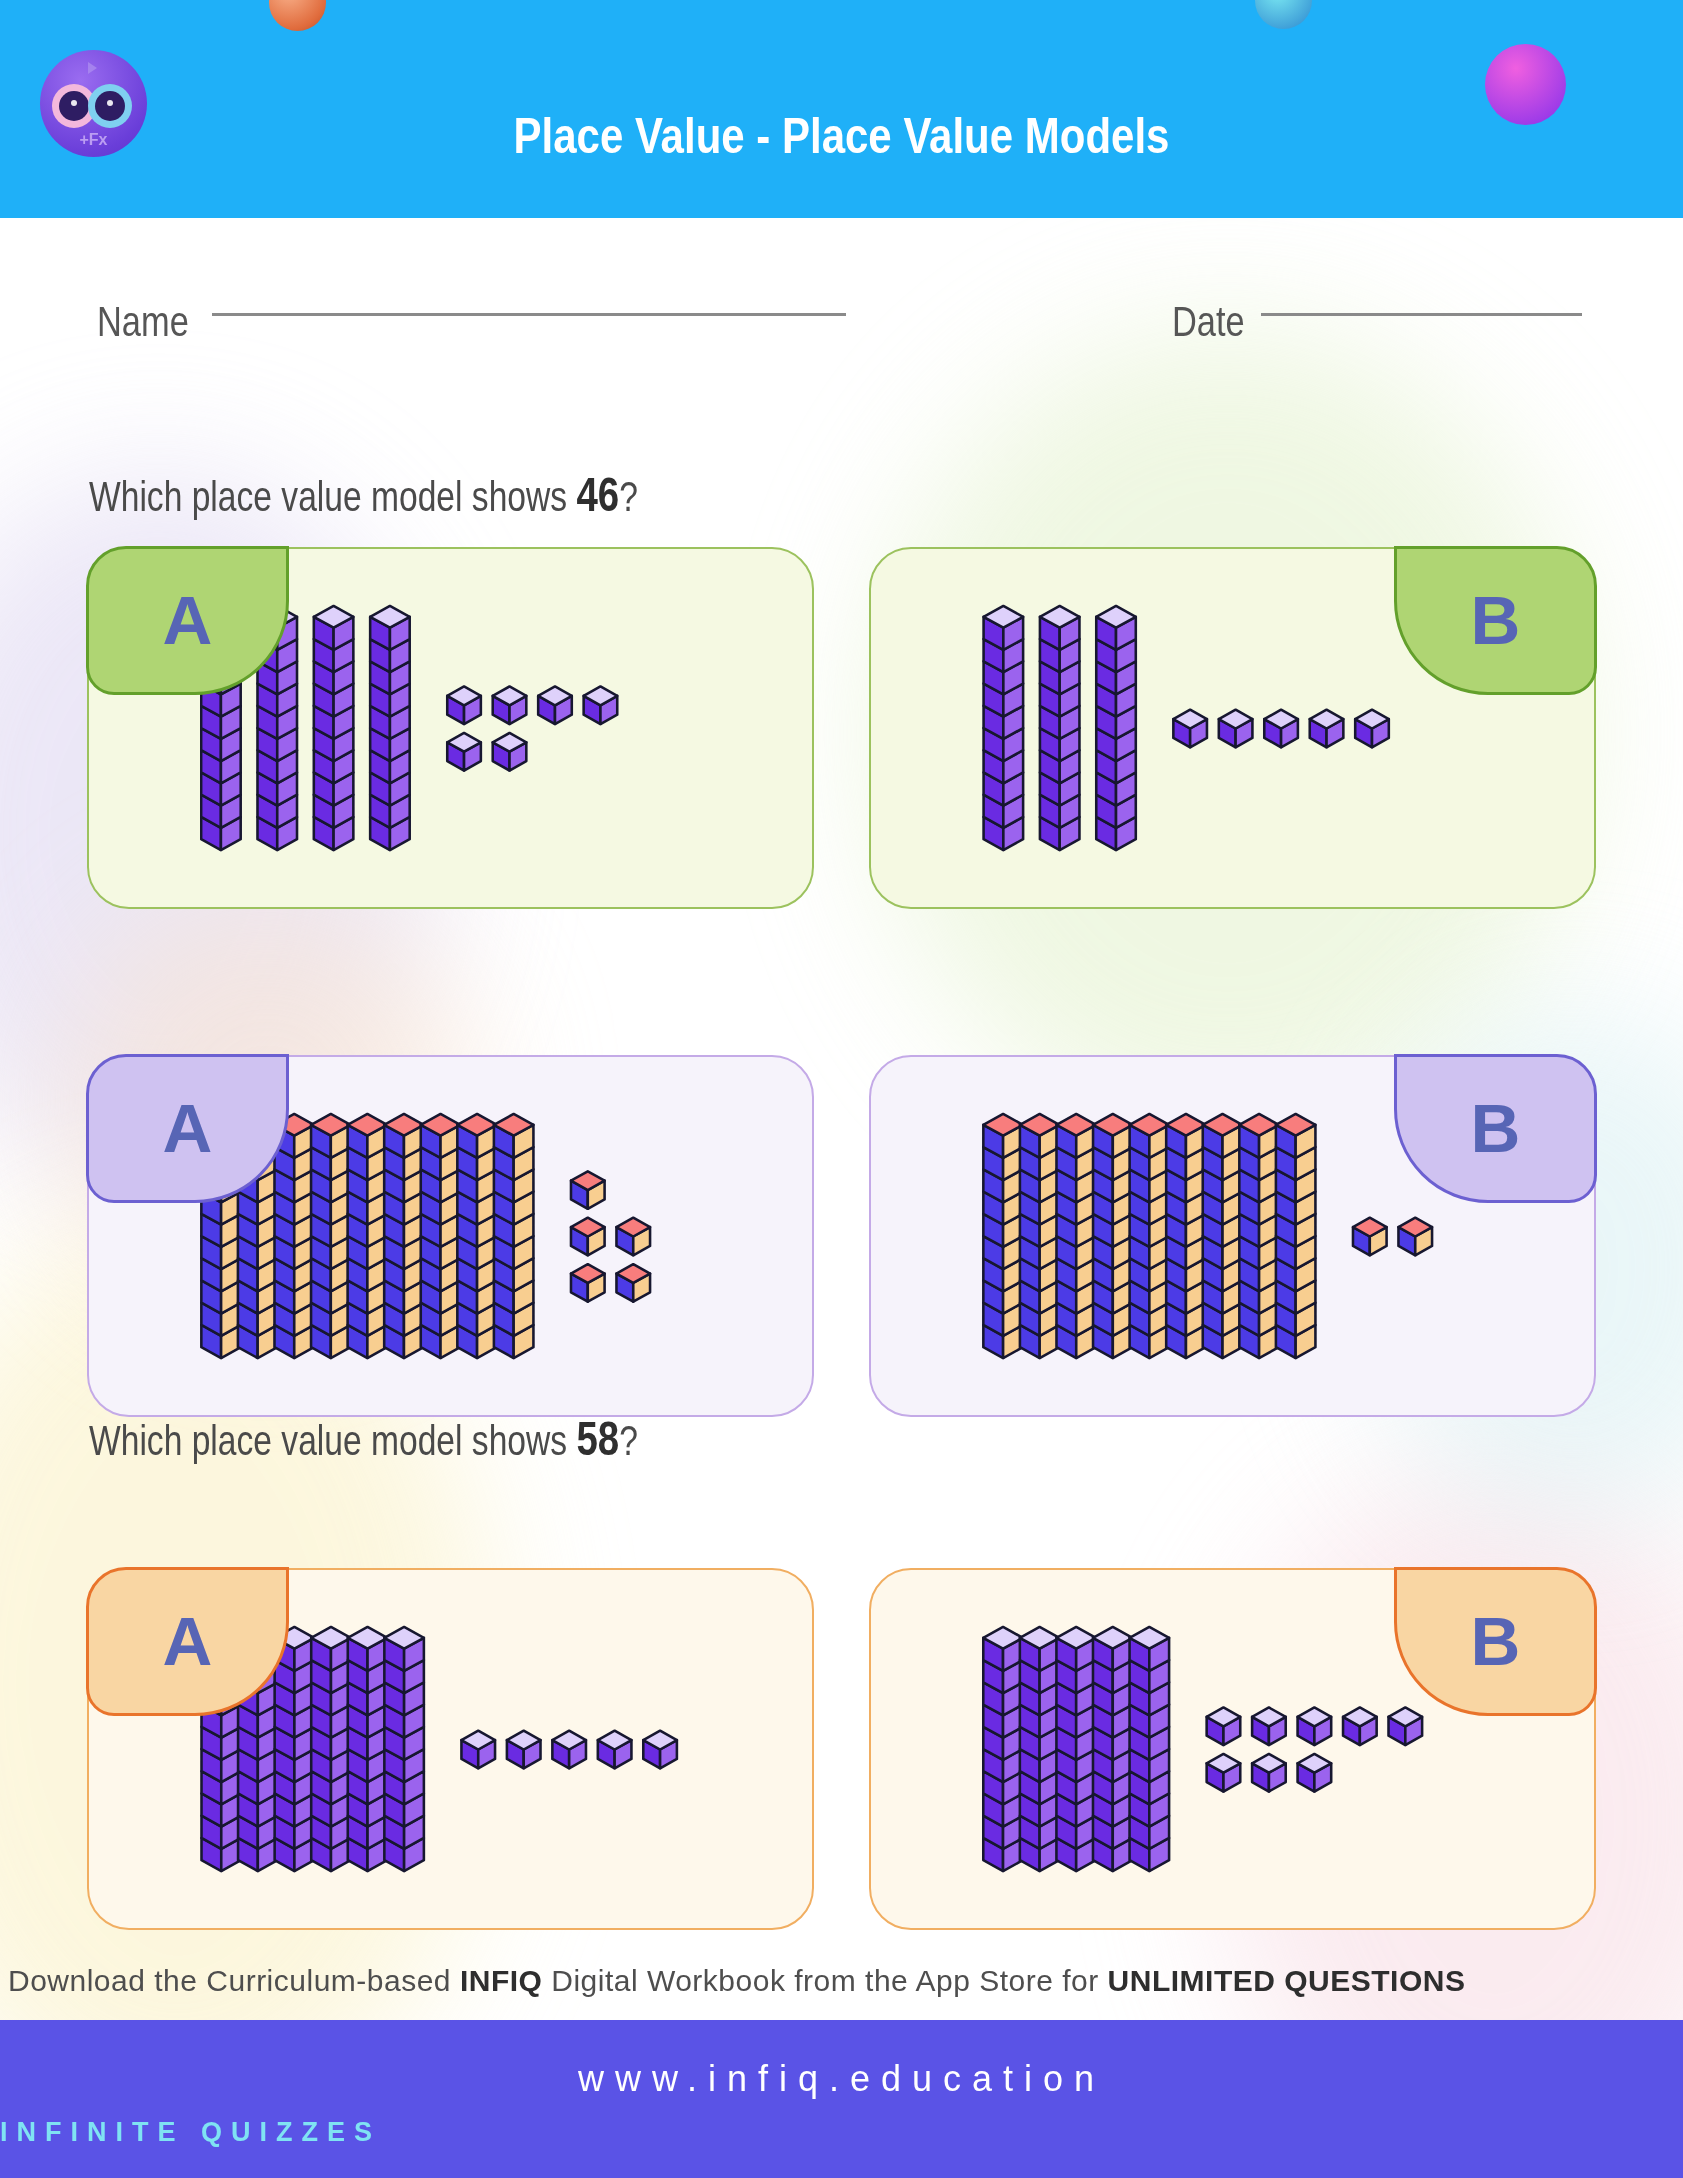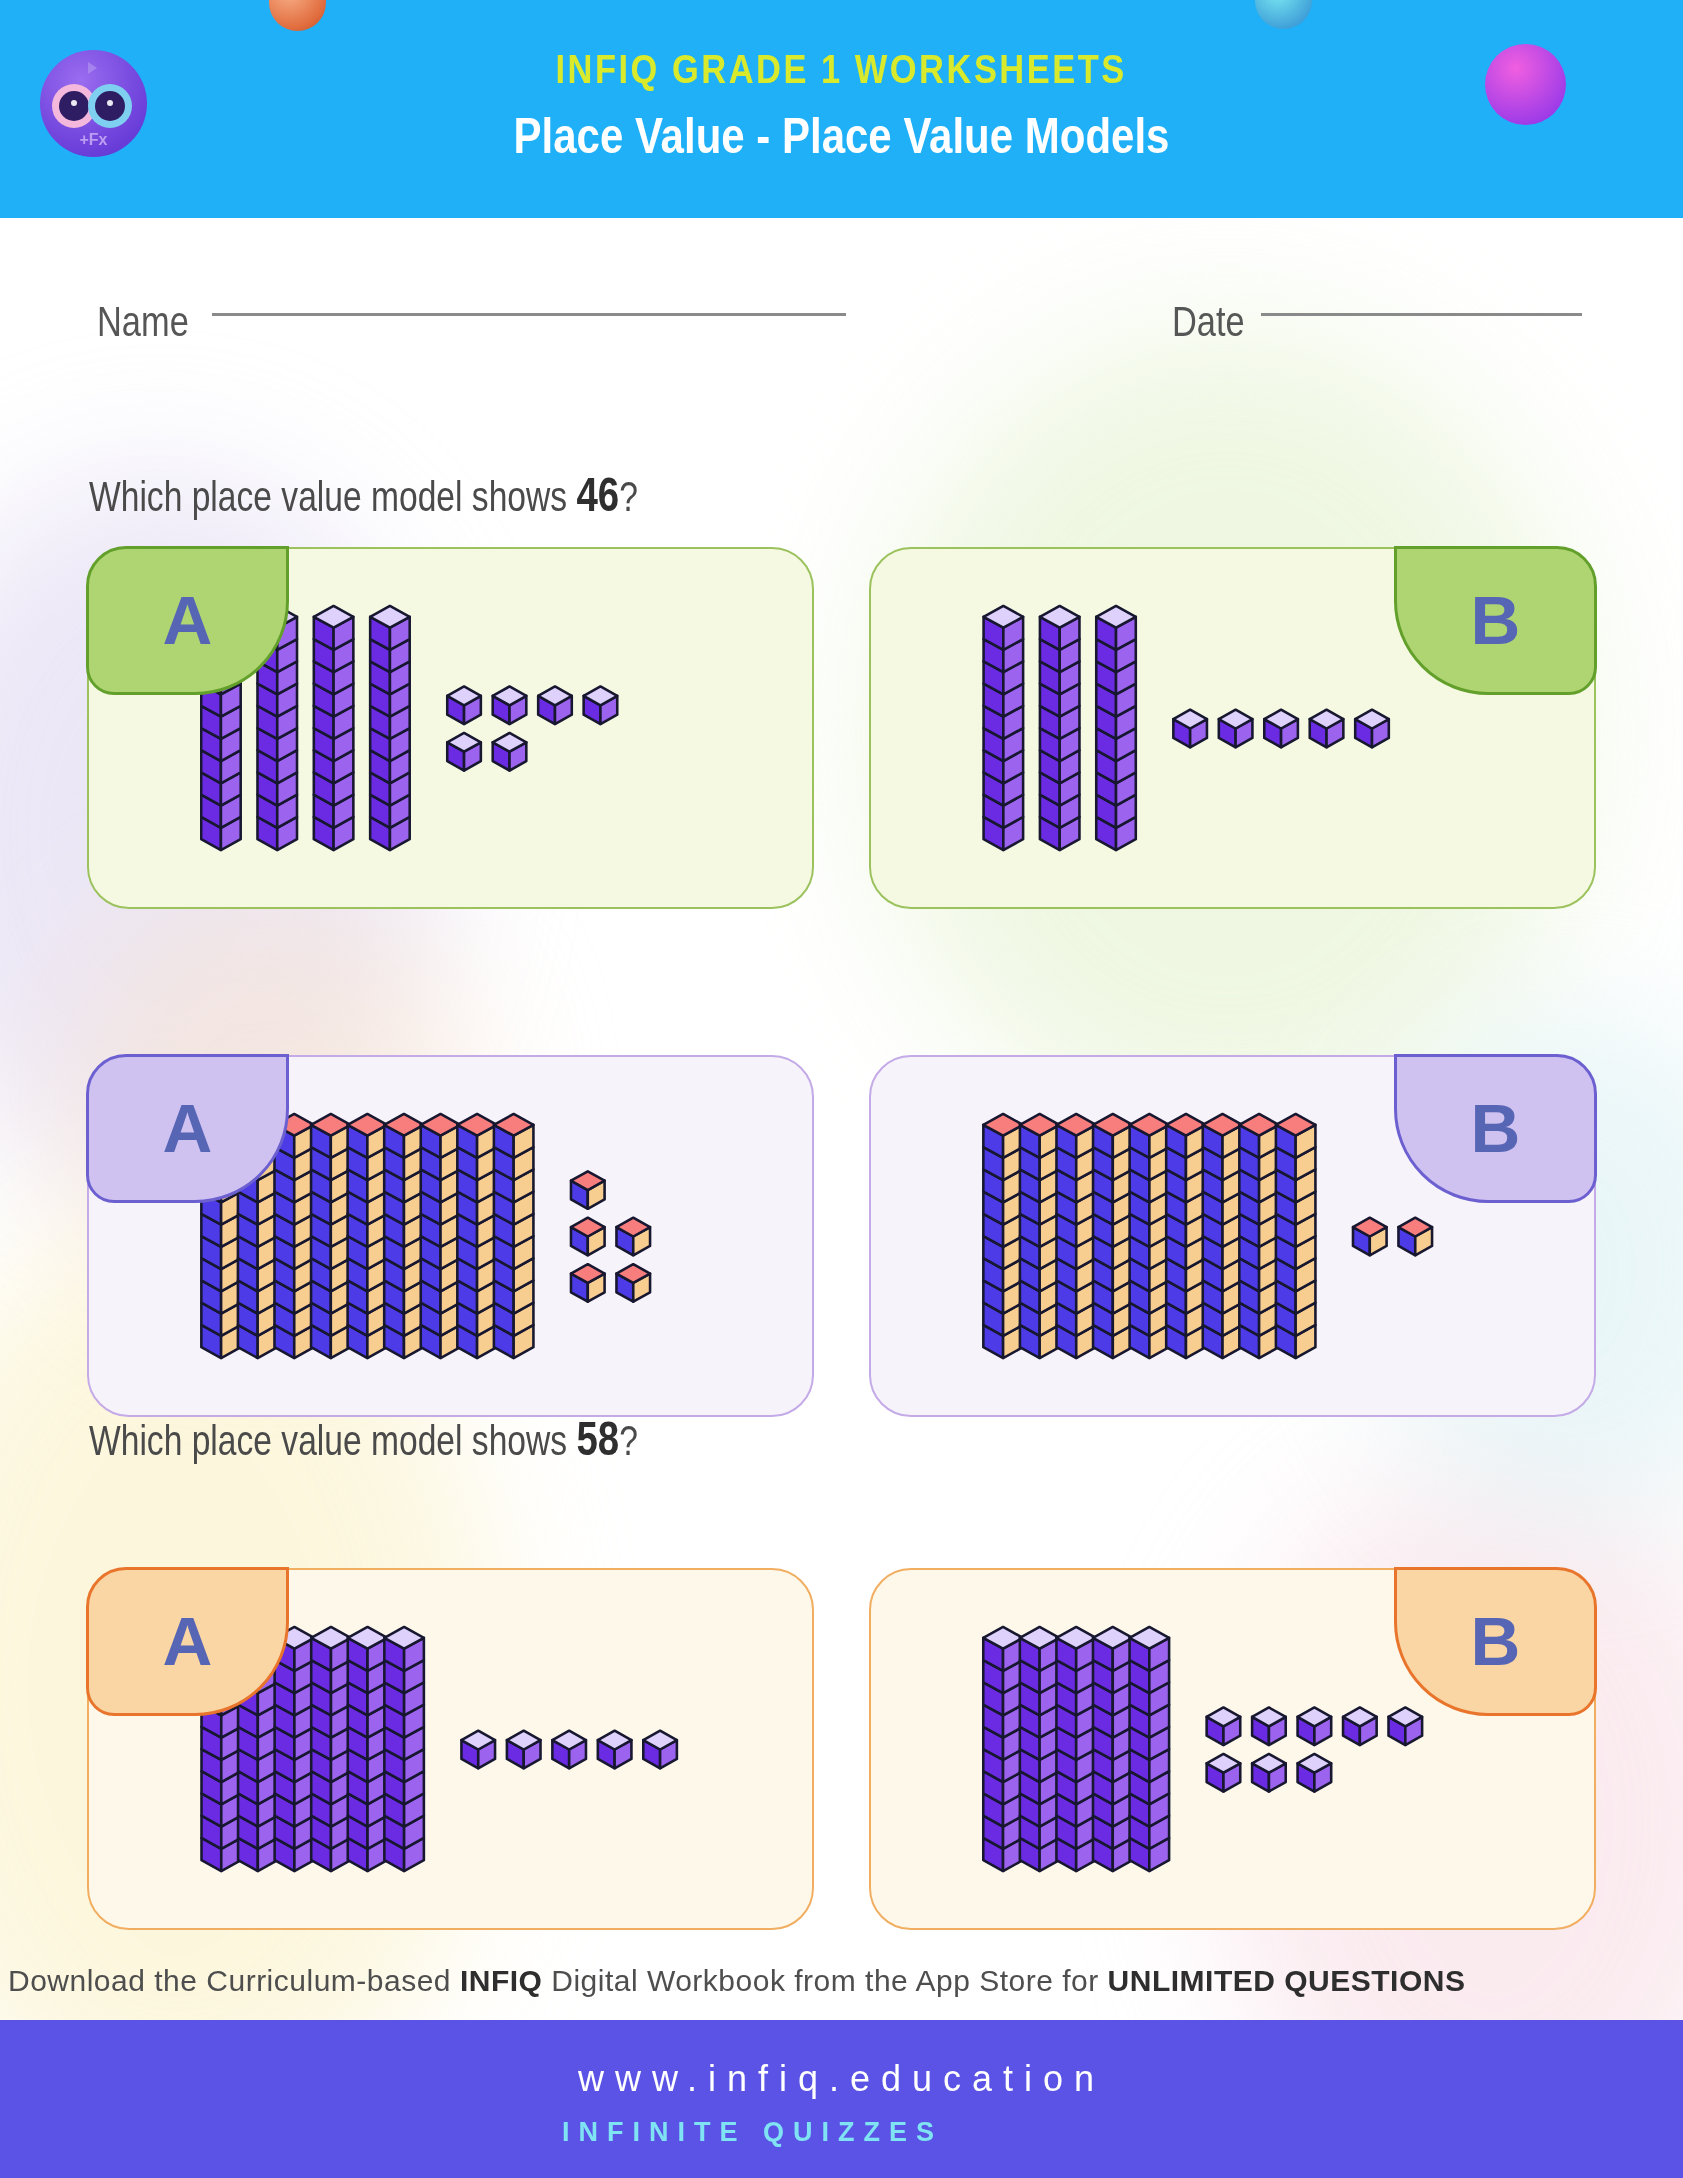--- a/index.html
+++ b/index.html
@@ -70,21 +70,21 @@
   .opt-a .badge{left:-3px;top:-3px;border-radius:40px 0 94px 28px;}
   .opt-b .badge{right:-3px;top:-3px;border-radius:0 40px 28px 94px;}
   .badge-letter{font-size:69px;font-weight:700;color:var(--blt,#5765B5);line-height:1;}
   .blocks{position:absolute;left:0;top:0;width:100%;height:100%;display:flex;align-items:center;padding-left:111px;box-sizing:border-box;z-index:1;}
 
   
   .footer-line{position:absolute;left:0;top:1964px;width:1683px;text-align:left;font-size:30px;color:#4e4e4e;letter-spacing:0.5px;padding-left:8px;}
   .footer-line .fb{font-weight:700;color:#2e2e2e;}
   .footer-band{position:absolute;left:0;top:2020px;width:1683px;height:158px;background:var(--band-bg,#5A53E6);}
   .website{position:absolute;left:0;top:38px;width:1683px;text-align:center;font-size:36px;color:#ffffff;letter-spacing:11px;font-weight:400;}
-  .tagline{position:absolute;left:0;top:97px;width:1505px;text-align:center;font-size:27px;color:var(--tag-color,#7FE3F3);letter-spacing:9px;font-weight:700;}
+  .tagline{position:absolute;left:0;top:97px;width:1505px;font-size:27px;color:var(--tag-color,#7FE3F3);letter-spacing:9px;font-weight:700;}
 </style>
 </head>
 <body>
 
 <div class="page">
 
   <div class="blob lav"></div>
   <div class="blob grn"></div>
   <div class="blob yel"></div>
   <div class="blob pnk"></div>
@@ -99,21 +99,20 @@
             <div class="spark"></div>
           </div>
       </div>
       <div class="eye blue">
         <div class="pupil">
             <div class="spark"></div>
           </div>
       </div>
       <div class="fx">+Fx</div>
     </div>
-    <div class="brand-title"><span class="cond">INFIQ GRADE 1 WORKSHEETS</span></div>
     <div class="page-title"><span class="cond">Place Value - Place Value Models</span></div>
   </div>
 
   <div class="sphere orange"></div>
   <div class="sphere cyan"></div>
   <div class="sphere magenta"></div>
 
   <div class="field-label name-label"><span class="cond-l">Name</span></div>
   <div class="field-line name-line"></div>
   <div class="field-label date-label"><span class="cond-l">Date</span></div>

